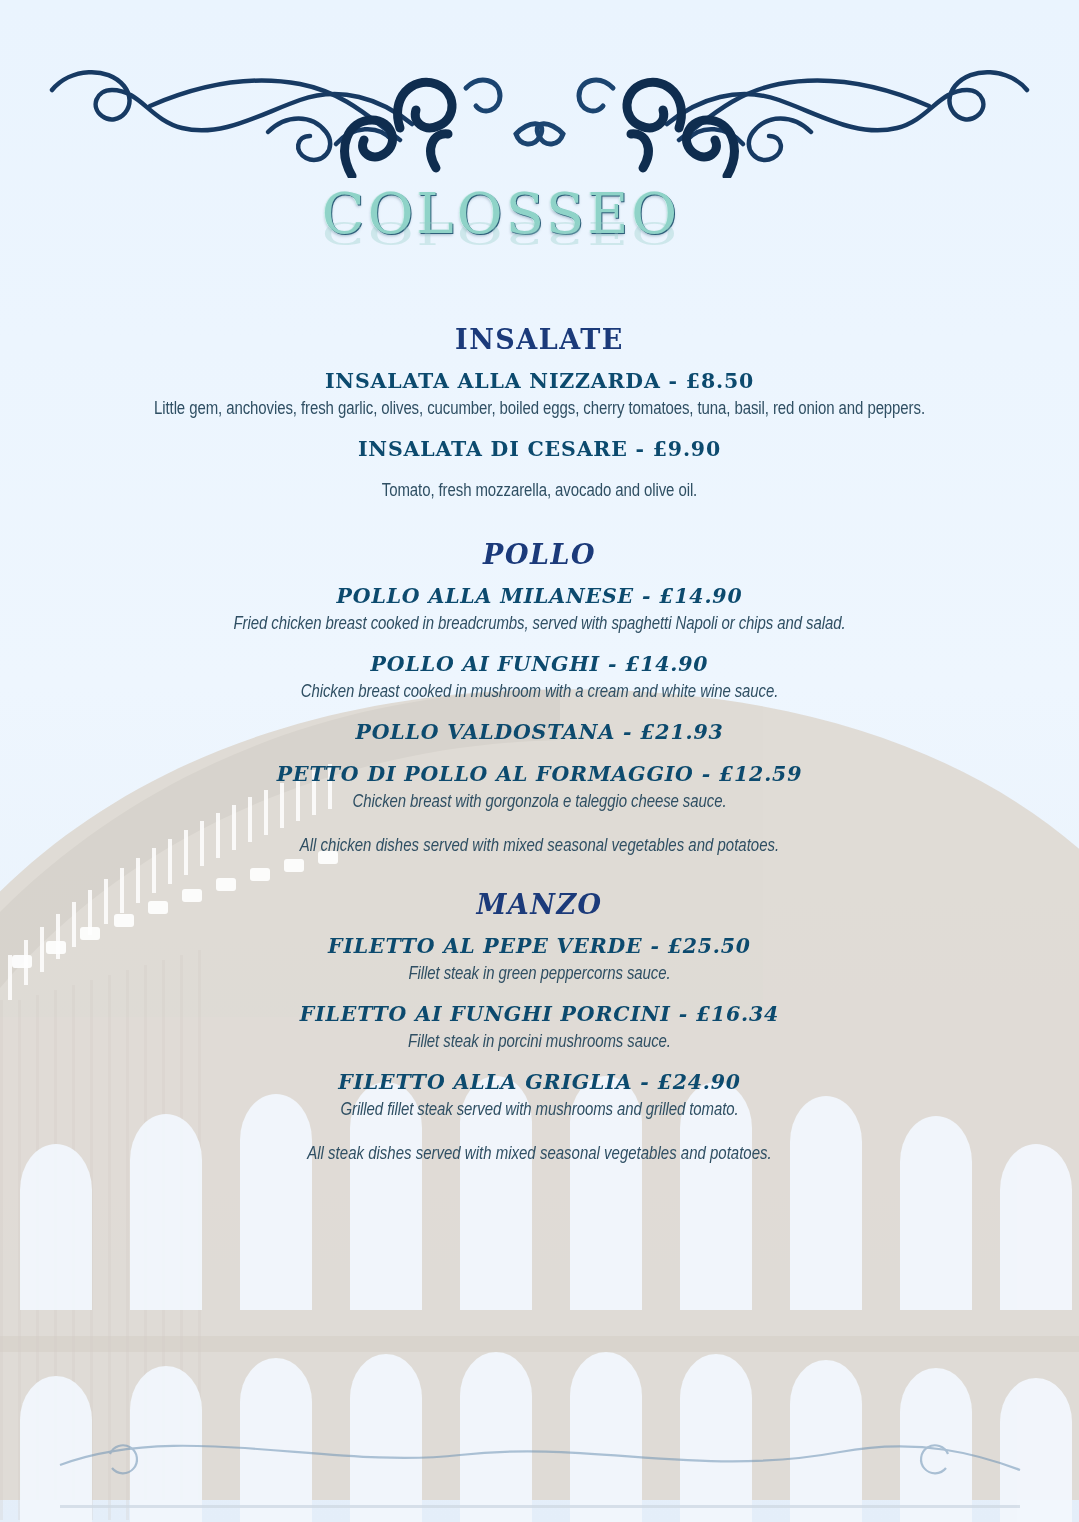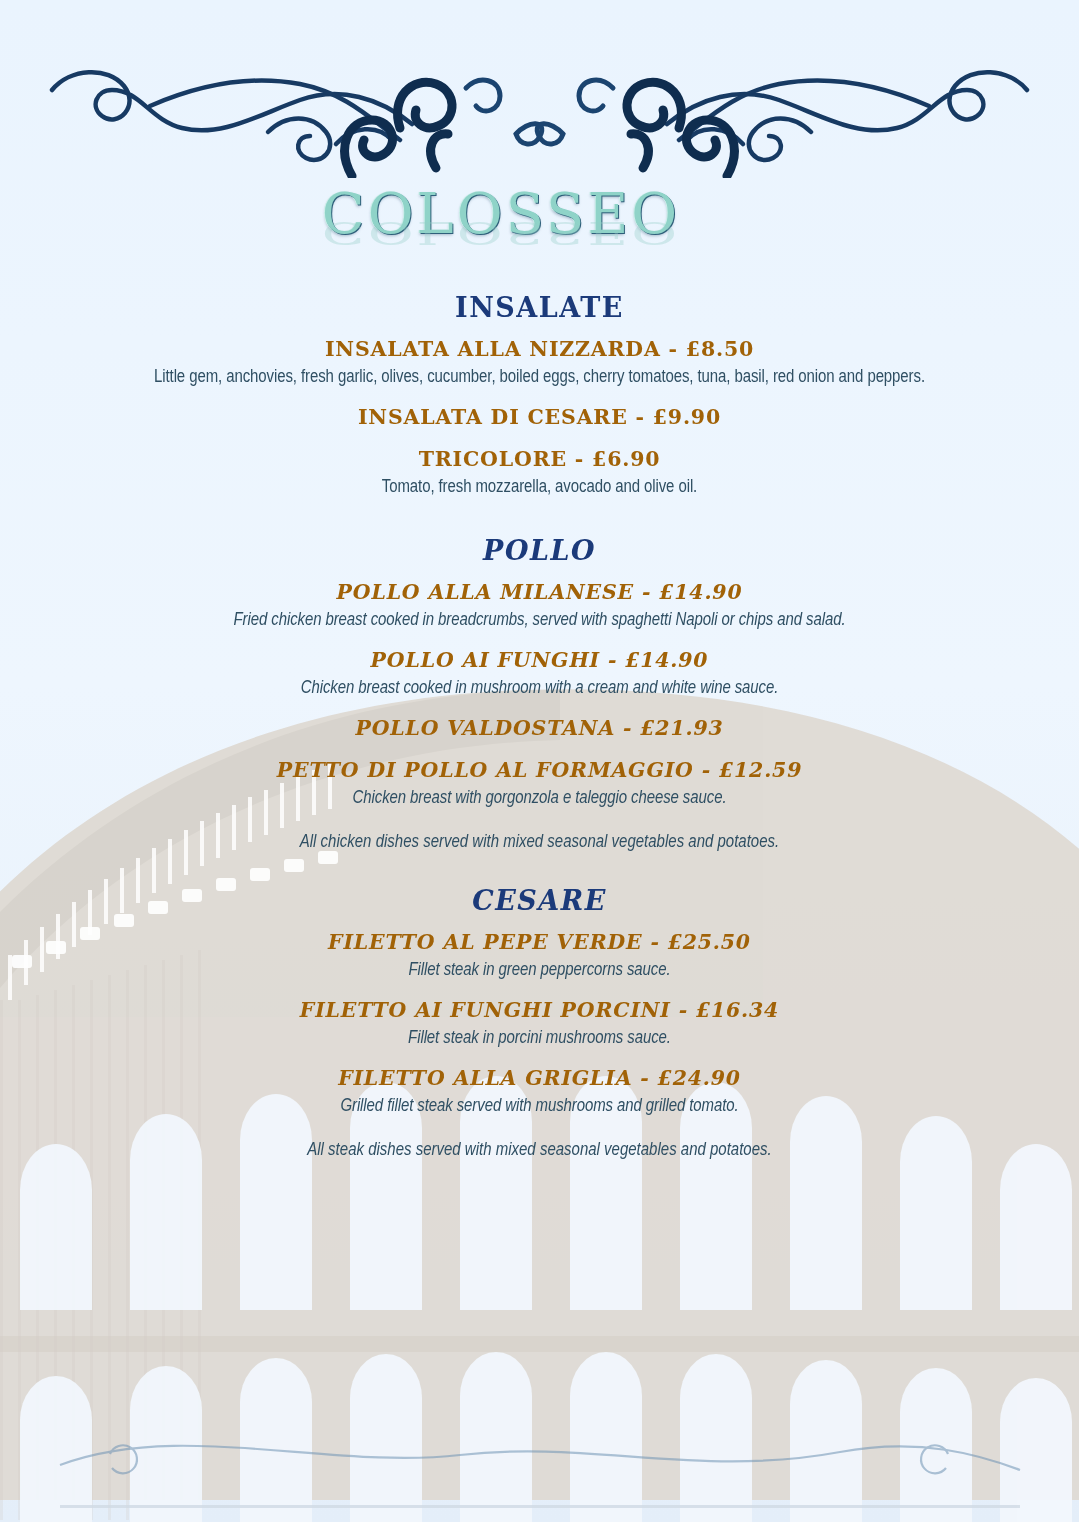--- a/index.html
+++ b/index.html
@@ -72,38 +72,38 @@
   }
 
   
   .menu {
     position: absolute;
     top: 292px;
     left: 0;
     width: 1079px;
     text-align: center;
   }
-  .section { margin-bottom: 0; }
+  .section { margin-bottom: 0; margin-top: 32px; }
   .section-title {
     font-family: "DejaVu Serif", serif;
     font-size: 27px;
     font-weight: bold;
     letter-spacing: 1.5px;
     color: #1b3a7a;
     margin: 0 0 14px 0;
   }
   .section + .section { margin-top: 38px; font-style: italic; }
 
   .item { margin-bottom: 18px; }
   .item-title {
     font-family: "DejaVu Serif", serif;
     font-size: 20.5px;
     font-weight: bold;
     letter-spacing: 0.8px;
-    color: #a16207;
+    color: #0c4a6e;
     margin: 0 0 4px 0;
   }
   .item-desc {
     font-family: "Liberation Sans", sans-serif;
     font-size: 15px;
     color: #2f4f63;
     margin: 0;
     line-height: 1.25;
     transform: scaleY(1.22);
     transform-origin: center top;
@@ -292,21 +292,20 @@
         <div class="item-desc-wrap">
             <p class="item-desc">Little gem, anchovies, fresh garlic, olives, cucumber, boiled eggs, cherry tomatoes, tuna, basil, red onion and peppers.</p>
           </div>
       </div>
 
       <div class="item">
         <div class="item-title">INSALATA DI CESARE - £9.90</div>
       </div>
 
       <div class="item">
-        <div class="item-title">TRICOLORE - £6.90</div>
         <div class="item-desc-wrap">
             <p class="item-desc">Tomato, fresh mozzarella, avocado and olive oil.</p>
           </div>
       </div>
     </div>
 
     <div class="section">
       <h2 class="section-title">POLLO</h2>
 
       <div class="item">
@@ -331,21 +330,21 @@
         <div class="item-title">PETTO DI POLLO AL FORMAGGIO - £12.59</div>
         <div class="item-desc-wrap">
             <p class="item-desc">Chicken breast with gorgonzola e taleggio cheese sauce.</p>
           </div>
       </div>
 
       <p class="section-note">All chicken dishes served with mixed seasonal vegetables and potatoes.</p>
     </div>
 
     <div class="section">
-      <h2 class="section-title">CESARE</h2>
+      <h2 class="section-title">MANZO</h2>
 
       <div class="item">
         <div class="item-title">FILETTO AL PEPE VERDE - £25.50</div>
         <div class="item-desc-wrap">
             <p class="item-desc">Fillet steak in green peppercorns sauce.</p>
           </div>
       </div>
 
       <div class="item">
         <div class="item-title">FILETTO AI FUNGHI PORCINI - £16.34</div>

